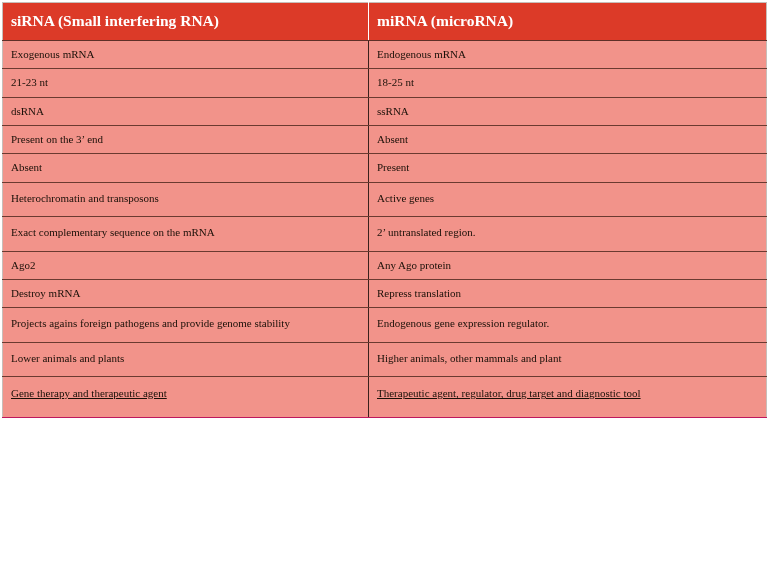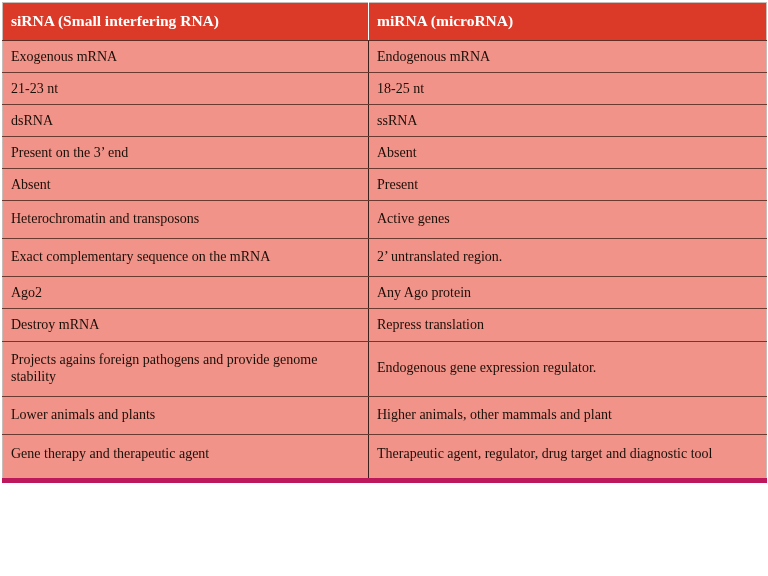--- a/index.html
+++ b/index.html
@@ -42,32 +42,33 @@
     padding: 9px 8px 10px 8px;
     border-bottom: 1px solid #5e2f27;
     vertical-align: middle;
     line-height: 1.15;
   }
   thead th.hcol1 { border-right: 1px solid #ffffff; }
 
   tbody td {
     background: #f2938a;
     color: #1a1008;
-    font-size: 14px;
+    font-size: 11px;
     line-height: 1.22;
     text-align: left;
     vertical-align: middle;
     padding: 7px 8px 7px 8px;
     border-bottom: 1px solid #6b3a30;
     border-right: 0;
   }
   tbody td.col1 { border-right: 1px solid #3a211c; }
 
   tbody tr:last-child td {
-    border-bottom: 5px solid #be185d;
+    border-bottom: 1px solid #be185d;
+    text-decoration: underline;
   }
 
   tbody tr.tall td { padding-top: 9px; padding-bottom: 11px; }
   tbody tr.xtall td { padding-top: 10px; padding-bottom: 16px; }
 </style>
 </head>
 <body>
 
 <div id="comparison-table-wrap">
   <table class="cmp">

